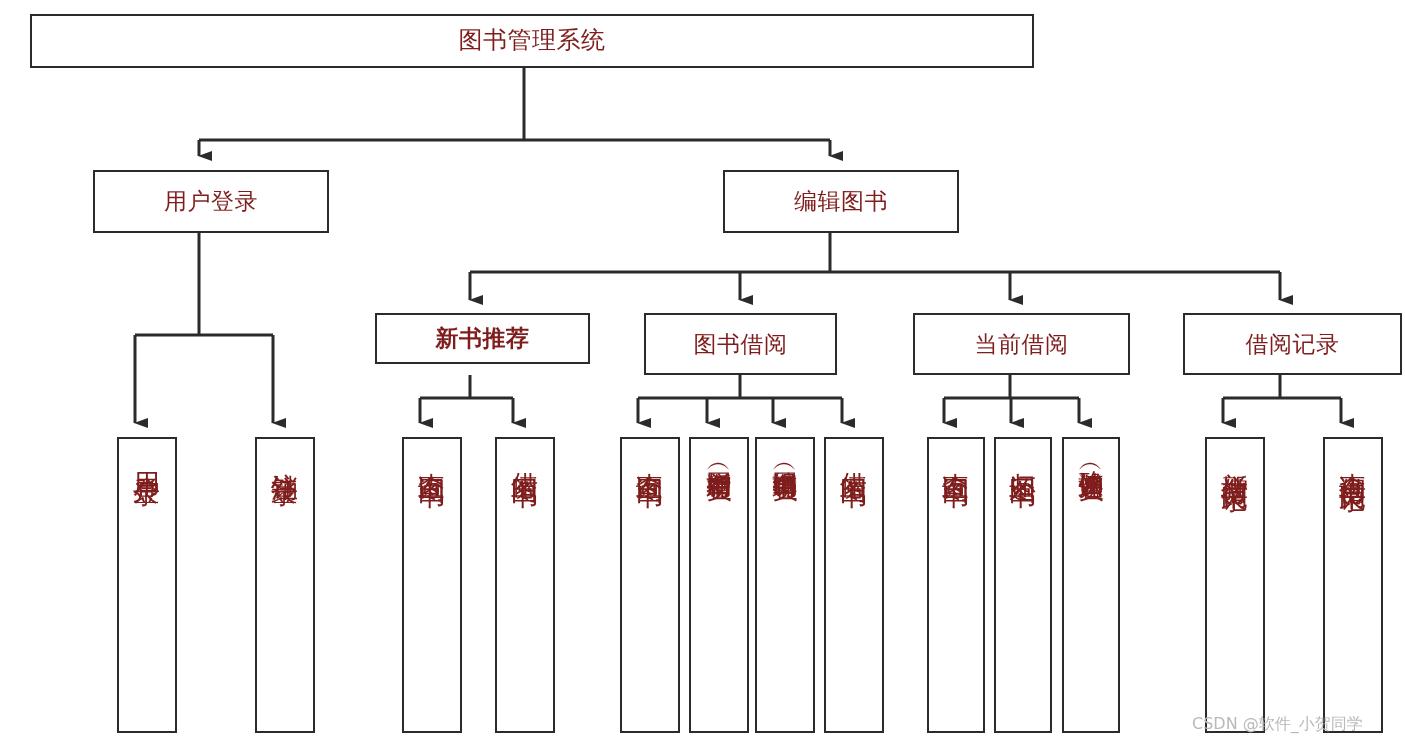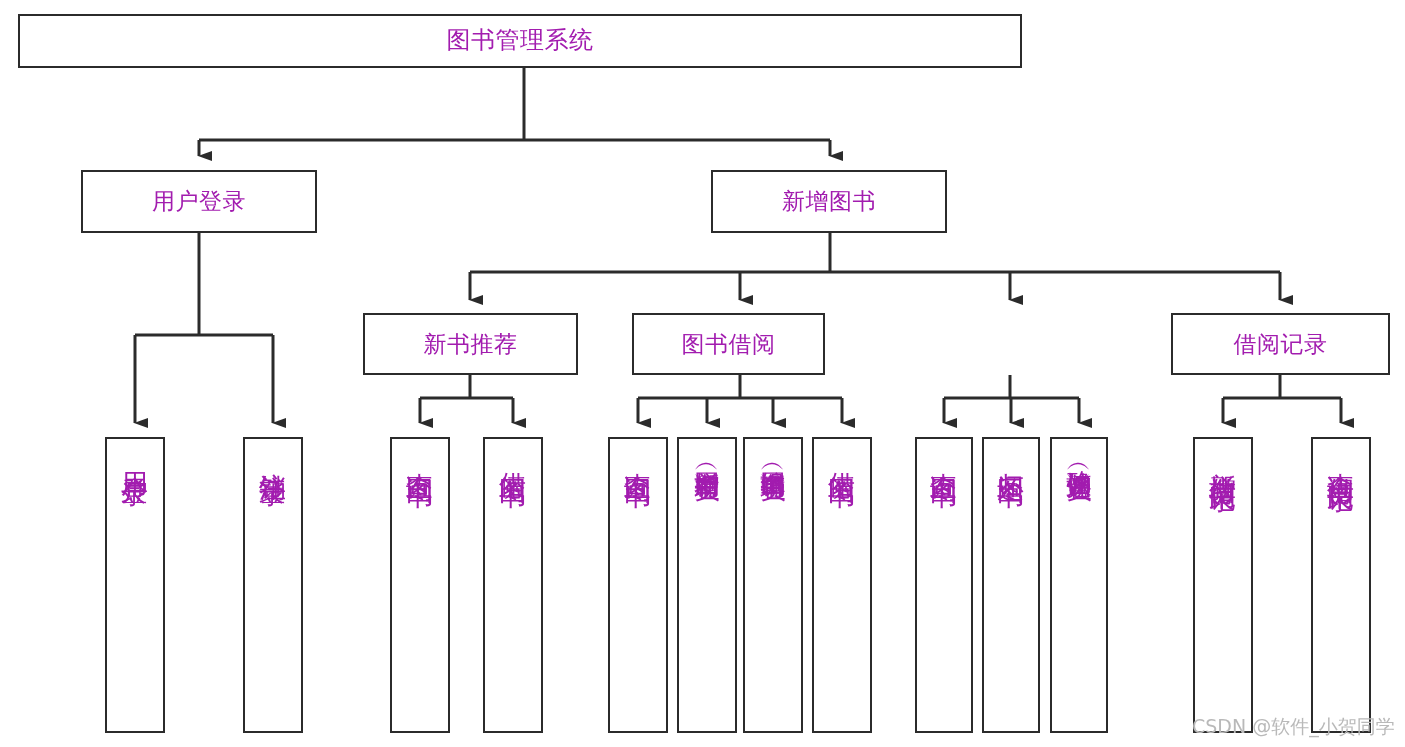--- a/index.html
+++ b/index.html
@@ -24,22 +24,23 @@
     height: 747px;
   }
   .node {
     position: absolute;
     box-sizing: border-box;
     background: #ffffff;
     border: 2px solid #2b2b2b;
     display: flex;
     align-items: center;
     justify-content: center;
-    color: #a21caf;
+    color: #7f1d1d;
     z-index: 3;
+    margin-left: 12px;
   }
   .node .label {
     display: block;
     text-align: center;
     line-height: 1.24;
     letter-spacing: 0.5px;
   }
   
   .node.h .label {
     font-size: 23px;
@@ -61,21 +62,21 @@
     white-space: pre;
   }
   .node.v.narrow .label {
     font-size: 25px;
     letter-spacing: 1px;
   }
   #watermark {
     position: absolute;
     left: 1192px;
     top: 714px;
-    font-size: 19px;
+    font-size: 16px;
     color: #b9b9b9;
     z-index: 8;
     white-space: nowrap;
     font-family: "DejaVu Sans", "Liberation Sans", sans-serif;
   }
 </style>
 </head>
 <body>
 
 <div id="canvas">
@@ -132,31 +133,34 @@
 
   <div class="node h root" style="left:18px; top:14px; width:1004px; height:54px;">
     <span class="label">图书管理系统</span>
   </div>
 
   <div class="node h" style="left:81px; top:170px; width:236px; height:63px;">
     <span class="label">用户登录</span>
   </div>
 
   <div class="node h" style="left:711px; top:170px; width:236px; height:63px;">
-    <span class="label">新增图书</span>
-  </div>
-
-  <div class="node h" style="left:363px; top:313px; width:215px; height:62px;">
+    <span class="label">编辑图书</span>
+  </div>
+
+  <div class="node h" style="left:363px; top:313px; width:215px; height:51px;font-weight:bold;">
     <span class="label">新书推荐</span>
   </div>
 
   <div class="node h" style="left:632px; top:313px; width:193px; height:62px;">
     <span class="label">图书借阅</span>
   </div>
 
+  <div class="node h" style="left:901px; top:313px; width:217px; height:62px;">
+    <span class="label">当前借阅</span>
+  </div>
 
   <div class="node h" style="left:1171px; top:313px; width:219px; height:62px;align-items:center;">
     <span class="label">借阅记录</span>
   </div>
 
   <div class="node v" style="left:105px; top:437px; width:60px; height:296px;">
     <span class="label">用户登录</span>
   </div>
   <div class="node v" style="left:243px; top:437px; width:60px; height:296px;">
     <span class="label">注销登录</span>

